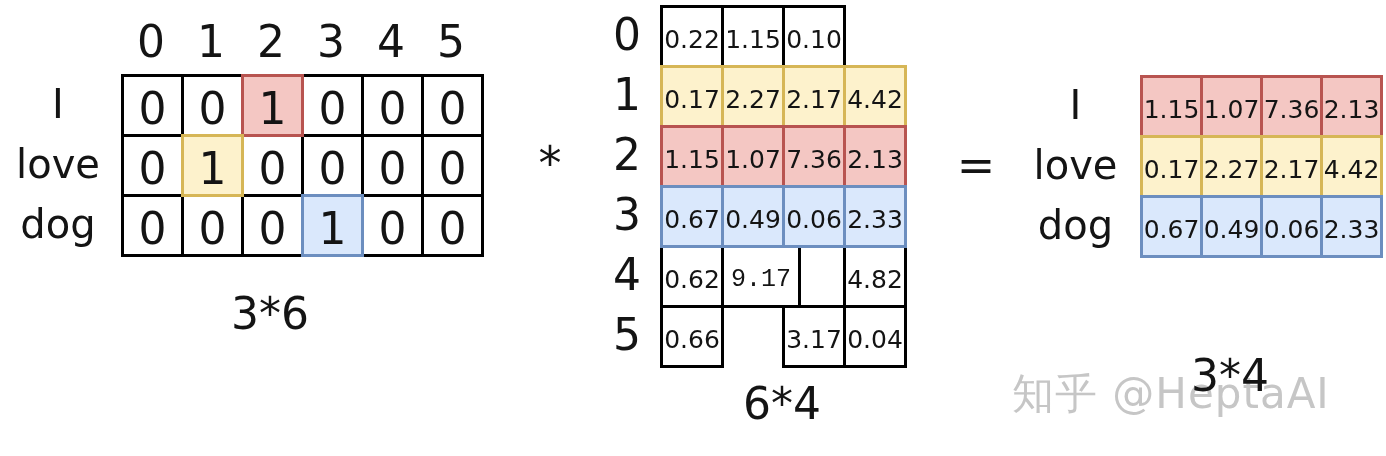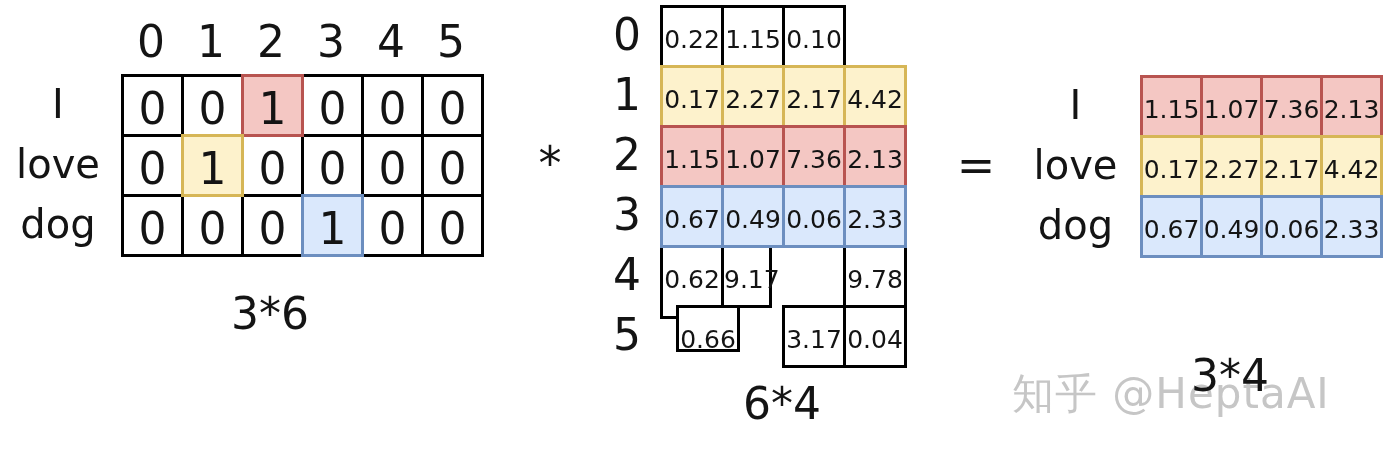--- a/index.html
+++ b/index.html
@@ -81,23 +81,23 @@
       <div class="cell" style="left: 183px; top: 60px; width: 64px; height: 63px; font-size: 25px; line-height: 63px; background: rgb(253, 242, 204); border-color: rgb(214, 182, 86); z-index: 2;">4.42</div>
       <div class="cell" style="left: 0px; top: 120px; width: 64px; height: 63px; font-size: 25px; line-height: 63px; background: rgb(244, 199, 195); border-color: rgb(184, 84, 80); z-index: 2;">1.15</div>
       <div class="cell" style="left: 61px; top: 120px; width: 64px; height: 63px; font-size: 25px; line-height: 63px; background: rgb(244, 199, 195); border-color: rgb(184, 84, 80); z-index: 2;">1.07</div>
       <div class="cell" style="left: 122px; top: 120px; width: 64px; height: 63px; font-size: 25px; line-height: 63px; background: rgb(244, 199, 195); border-color: rgb(184, 84, 80); z-index: 2;">7.36</div>
       <div class="cell" style="left: 183px; top: 120px; width: 64px; height: 63px; font-size: 25px; line-height: 63px; background: rgb(244, 199, 195); border-color: rgb(184, 84, 80); z-index: 2;">2.13</div>
       <div class="cell" style="left: 0px; top: 180px; width: 64px; height: 63px; font-size: 25px; line-height: 63px; background: rgb(218, 232, 252); border-color: rgb(108, 142, 191); z-index: 2;">0.67</div>
       <div class="cell" style="left: 61px; top: 180px; width: 64px; height: 63px; font-size: 25px; line-height: 63px; background: rgb(218, 232, 252); border-color: rgb(108, 142, 191); z-index: 2;">0.49</div>
       <div class="cell" style="left: 122px; top: 180px; width: 64px; height: 63px; font-size: 25px; line-height: 63px; background: rgb(218, 232, 252); border-color: rgb(108, 142, 191); z-index: 2;">0.06</div>
       <div class="cell" style="left: 183px; top: 180px; width: 64px; height: 63px; font-size: 25px; line-height: 63px; background: rgb(218, 232, 252); border-color: rgb(108, 142, 191); z-index: 2;">2.33</div>
       <div class="cell" style="left: 0px; top: 240px; width: 64px; height: 74px; font-size: 25px; line-height: 63px;">0.62</div>
-      <div class="cell" style="left: 61px; top: 240px; width: 51px; height: 63px; font-size: 25px; line-height: 63px;">9.17</div>
-      <div class="cell" style="left: 183px; top: 240px; width: 64px; height: 63px; font-size: 25px; line-height: 63px;">9.78</div>
-      <div class="cell" style="left: 16px; top: 300px; width: 64px; height: 47px; font-size: 25px; line-height: 63px;">0.66</div>
+      <div class="cell" style="left: 61px; top: 240px; width: 80px; height: 63px; font-size: 25px; line-height: 63px; font-family: Liberation Mono, monospace;">9.17</div>
+      <div class="cell" style="left: 183px; top: 240px; width: 64px; height: 63px; font-size: 25px; line-height: 63px;">4.82</div>
+      <div class="cell" style="left: 0px; top: 300px; width: 64px; height: 63px; font-size: 25px; line-height: 63px;">0.66</div>
       <div class="cell" style="left: 122px; top: 300px; width: 64px; height: 63px; font-size: 25px; line-height: 63px;">3.17</div>
       <div class="cell" style="left: 183px; top: 300px; width: 64px; height: 63px; font-size: 25px; line-height: 63px;">0.04</div>
     </div>
   <div class="dim-label" style="left:707px;top:378px;width:150px;">6*4</div>
 
   <div class="operator" style="left:946px;top:138px;width:60px;">=</div>
 
   <div id="right-labels">
       <div class="vlabel" style="left: 1028px; top: 75px; width: 95px; height: 60px; line-height: 60px; font-size: 40px;">I</div>
       <div class="vlabel" style="left: 1028px; top: 135px; width: 95px; height: 60px; line-height: 60px; font-size: 40px;">love</div>

